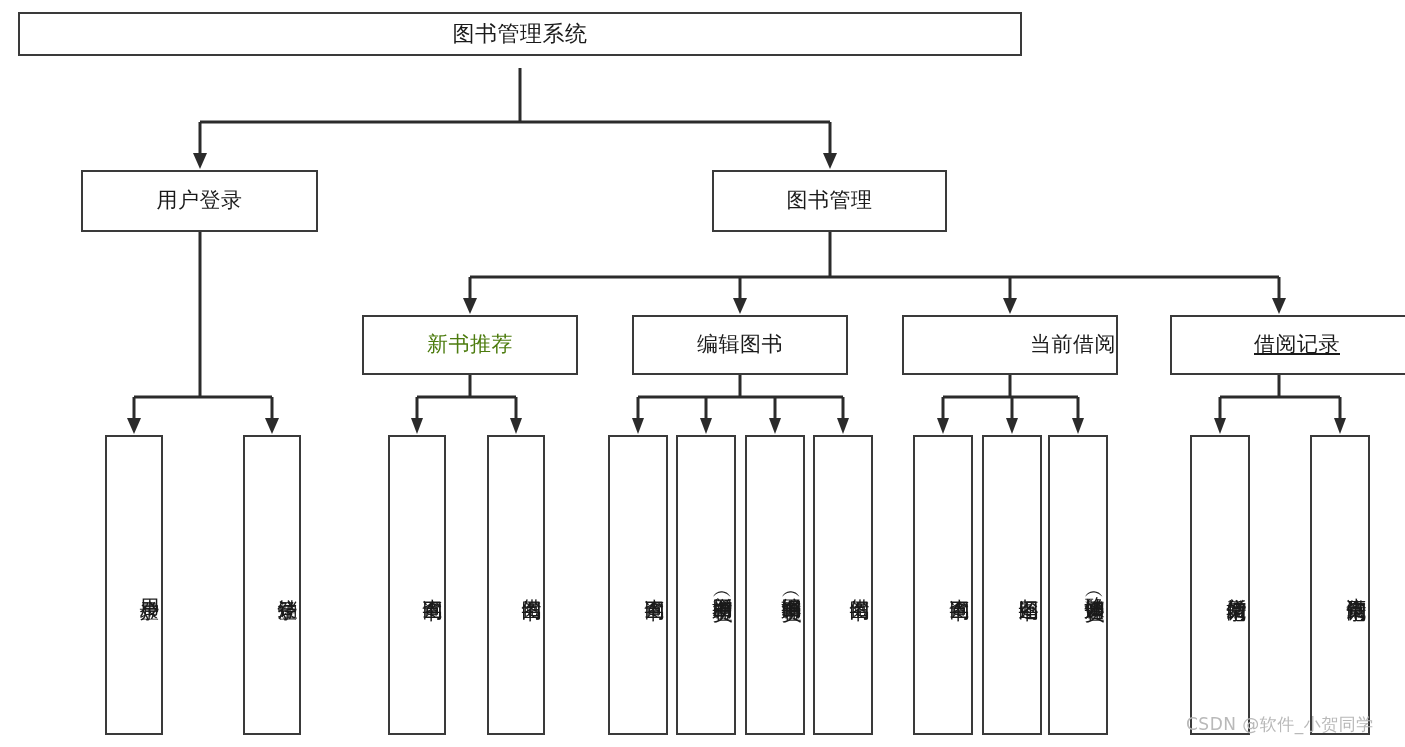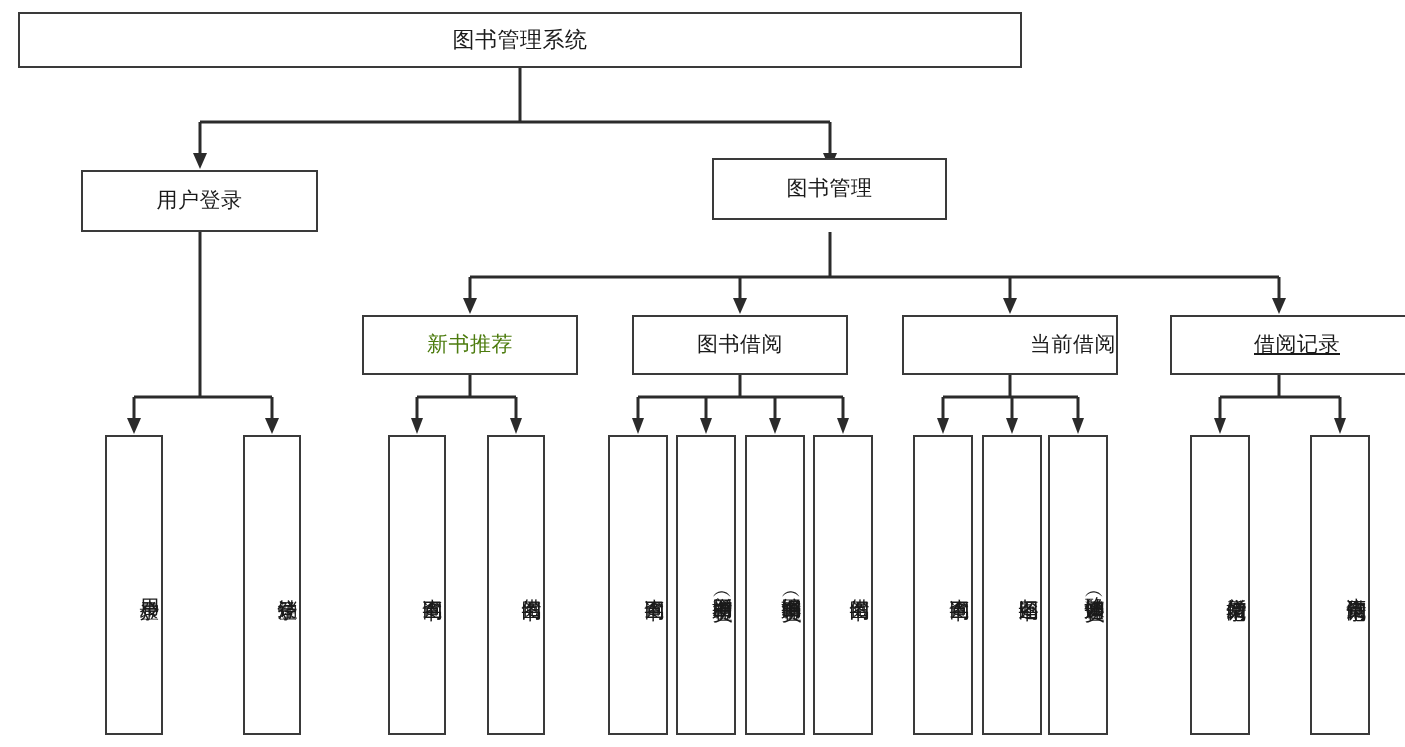--- a/index.html
+++ b/index.html
@@ -137,34 +137,34 @@
       <g>
         <line x1="1279" y1="375" x2="1279" y2="397" stroke="#2b2b2b" stroke-width="3"></line>
         <line x1="1220" y1="397" x2="1340" y2="397" stroke="#2b2b2b" stroke-width="3"></line>
         <line x1="1220" y1="397" x2="1220" y2="426" stroke="#2b2b2b" stroke-width="3"></line>
         <polygon points="1214,418 1226,418 1220,434" fill="#2b2b2b"></polygon>
         <line x1="1340" y1="397" x2="1340" y2="426" stroke="#2b2b2b" stroke-width="3"></line>
         <polygon points="1334,418 1346,418 1340,434" fill="#2b2b2b"></polygon>
       </g>
     </svg>
   <div id="node-layer">
-      <div class="node h root" style="left: 18px; top: 12px; width: 1004px; height: 56px; border-color: rgb(58, 58, 58); background: rgb(255, 255, 255); color: rgb(26, 26, 26);">
+      <div class="node h root" style="left: 18px; top: 12px; width: 1004px; height: 44px; border-color: rgb(58, 58, 58); background: rgb(255, 255, 255); color: rgb(26, 26, 26);">
         <span class="hlabel">图书管理系统</span>
       </div>
       <div class="node h" style="left: 81px; top: 170px; width: 237px; height: 62px; border-color: rgb(58, 58, 58); background: rgb(255, 255, 255); color: rgb(26, 26, 26);">
         <span class="hlabel">用户登录</span>
       </div>
-      <div class="node h" style="left: 712px; top: 158px; width: 235px; height: 62px; border-color: rgb(58, 58, 58); background: rgb(255, 255, 255); color: rgb(26, 26, 26);">
+      <div class="node h" style="left: 712px; top: 170px; width: 235px; height: 62px; border-color: rgb(58, 58, 58); background: rgb(255, 255, 255); color: rgb(26, 26, 26);">
         <span class="hlabel">图书管理</span>
       </div>
       <div class="node h" style="left: 362px; top: 315px; width: 216px; height: 60px; border-color: rgb(58, 58, 58); background: rgb(255, 255, 255); color: #4d7c0f;">
         <span class="hlabel">新书推荐</span>
       </div>
       <div class="node h" style="left: 632px; top: 315px; width: 216px; height: 60px; border-color: rgb(58, 58, 58); background: rgb(255, 255, 255); color: rgb(26, 26, 26);">
-        <span class="hlabel">图书借阅</span>
+        <span class="hlabel">编辑图书</span>
       </div>
       <div class="node h" style="left: 902px; top: 315px; width: 216px; height: 60px; border-color: rgb(58, 58, 58); background: rgb(255, 255, 255); color: rgb(26, 26, 26); justify-content: flex-end;">
         <span class="hlabel">当前借阅</span>
       </div>
       <div class="node h" style="left: 1170px; top: 315px; width: 254px; height: 60px; border-color: rgb(58, 58, 58); background: rgb(255, 255, 255); color: rgb(26, 26, 26); text-decoration: underline;">
         <span class="hlabel">借阅记录</span>
       </div>
       <div class="node v" style="left: 105px; top: 435px; width: 58px; height: 300px; border-color: rgb(58, 58, 58); background: rgb(255, 255, 255); color: rgb(26, 26, 26);">
         <span class="vlabel">用户登录</span>
       </div>
@@ -198,13 +198,14 @@
       <div class="node v" style="left: 1048px; top: 435px; width: 60px; height: 300px; border-color: rgb(58, 58, 58); background: rgb(255, 255, 255); color: rgb(26, 26, 26);">
         <span class="vlabel">确认归还（管理员）</span>
       </div>
       <div class="node v" style="left: 1190px; top: 435px; width: 60px; height: 300px; border-color: rgb(58, 58, 58); background: rgb(255, 255, 255); color: rgb(26, 26, 26);">
         <span class="vlabel">新增借阅记录</span>
       </div>
       <div class="node v" style="left: 1310px; top: 435px; width: 60px; height: 300px; border-color: rgb(58, 58, 58); background: rgb(255, 255, 255); color: rgb(26, 26, 26);">
         <span class="vlabel">查询借阅记录</span>
       </div>
     </div>
+  <div class="watermark">CSDN @软件_小贺同学</div>
 </div>
 
 </body></html>

